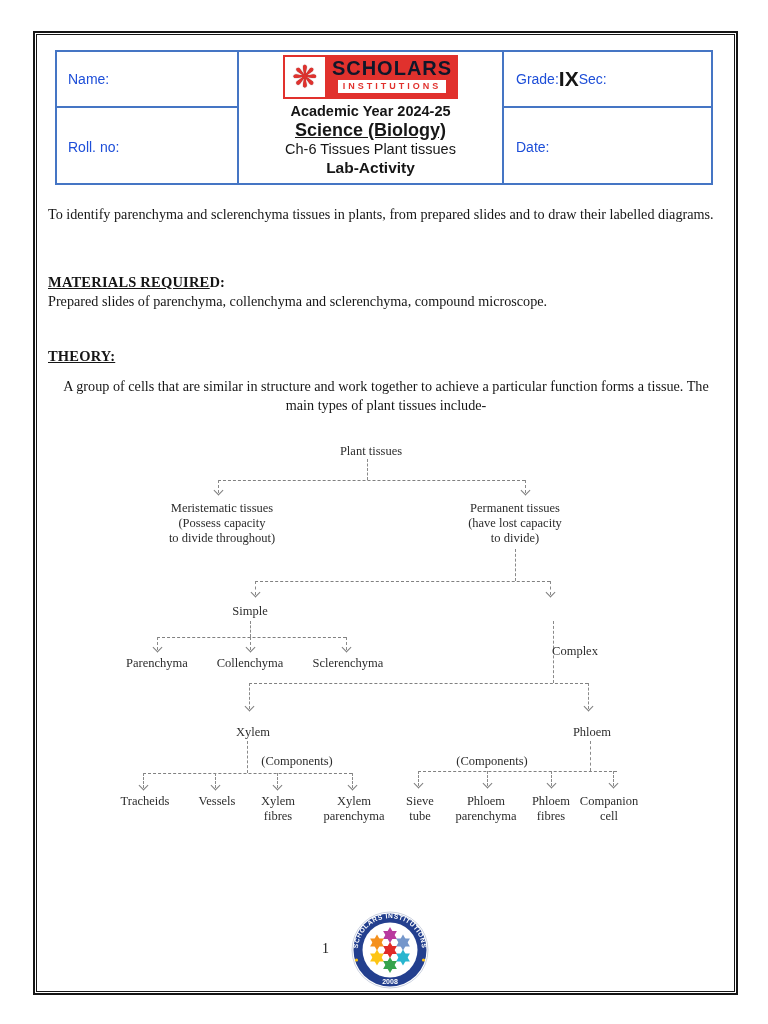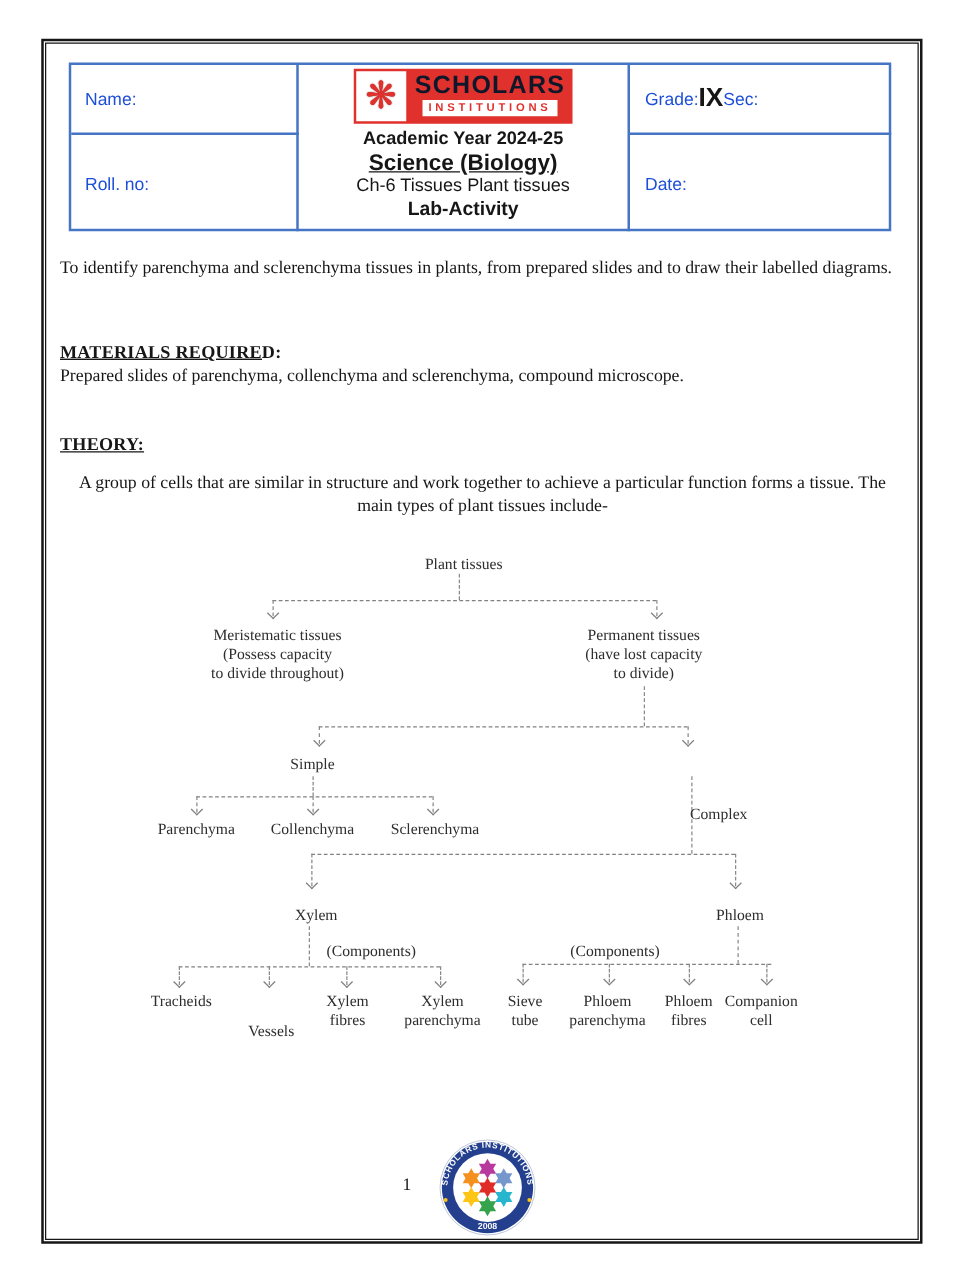--- a/index.html
+++ b/index.html
@@ -172,21 +172,21 @@
     <div class="fc-node" style="left: 250px; top: 604px;">Simple</div>
     <div class="fc-node" style="left: 575px; top: 604px; margin-top: 40px;">Complex</div>
     <div class="fc-node" style="left: 157px; top: 656px;">Parenchyma</div>
     <div class="fc-node" style="left: 250px; top: 656px;">Collenchyma</div>
     <div class="fc-node" style="left: 348px; top: 656px;">Sclerenchyma</div>
     <div class="fc-node" style="left: 253px; top: 725px;">Xylem</div>
     <div class="fc-node" style="left: 592px; top: 725px;">Phloem</div>
     <div class="fc-node" style="left: 297px; top: 754px;">(Components)</div>
     <div class="fc-node" style="left: 492px; top: 754px;">(Components)</div>
     <div class="fc-node" style="left: 145px; top: 794px;">Tracheids</div>
-    <div class="fc-node" style="left: 217px; top: 794px; margin-top: 24px;">Vessels</div>
+    <div class="fc-node" style="left: 217px; top: 794px;">Vessels</div>
     <div class="fc-node" style="left: 278px; top: 794px;">Xylem
 fibres</div>
     <div class="fc-node" style="left: 354px; top: 794px;">Xylem
 parenchyma</div>
     <div class="fc-node" style="left: 420px; top: 794px;">Sieve
 tube</div>
     <div class="fc-node" style="left: 486px; top: 794px;">Phloem
 parenchyma</div>
     <div class="fc-node" style="left: 551px; top: 794px;">Phloem
 fibres</div>

